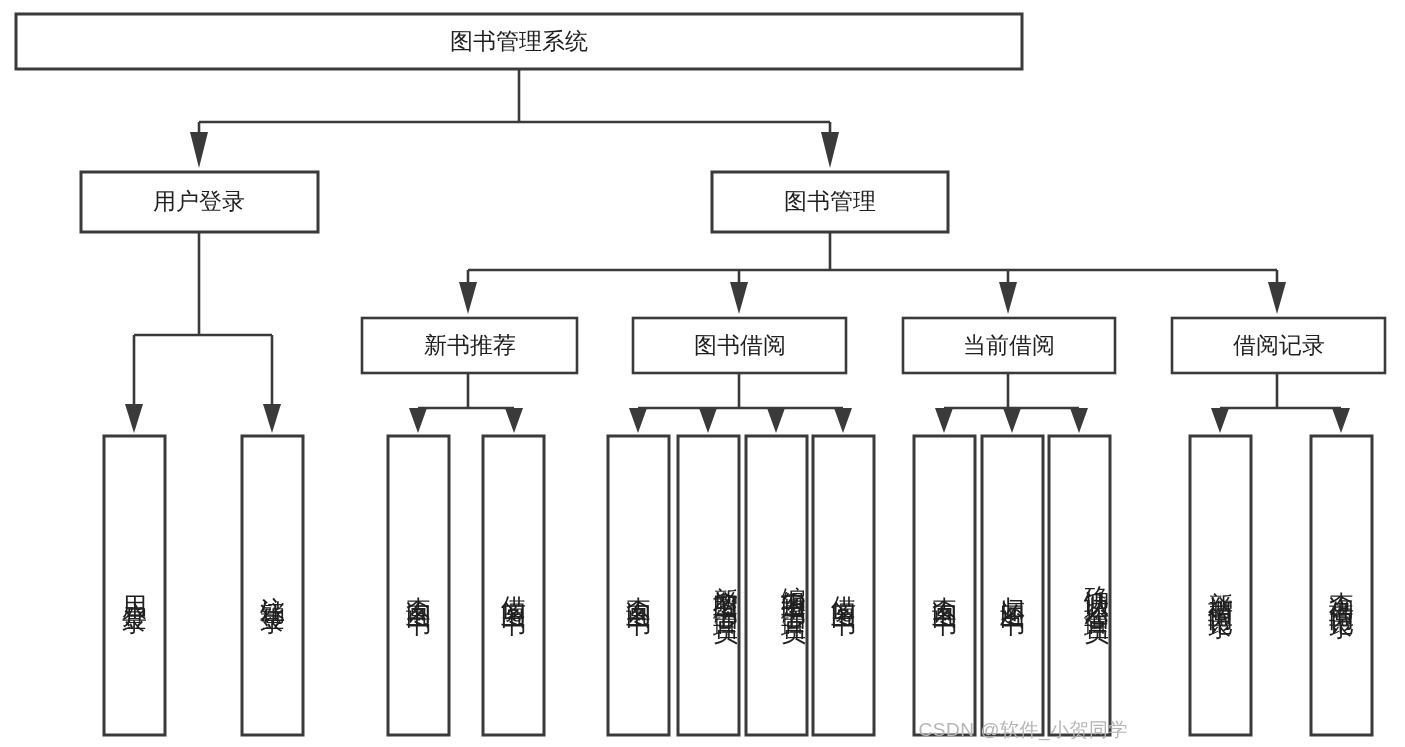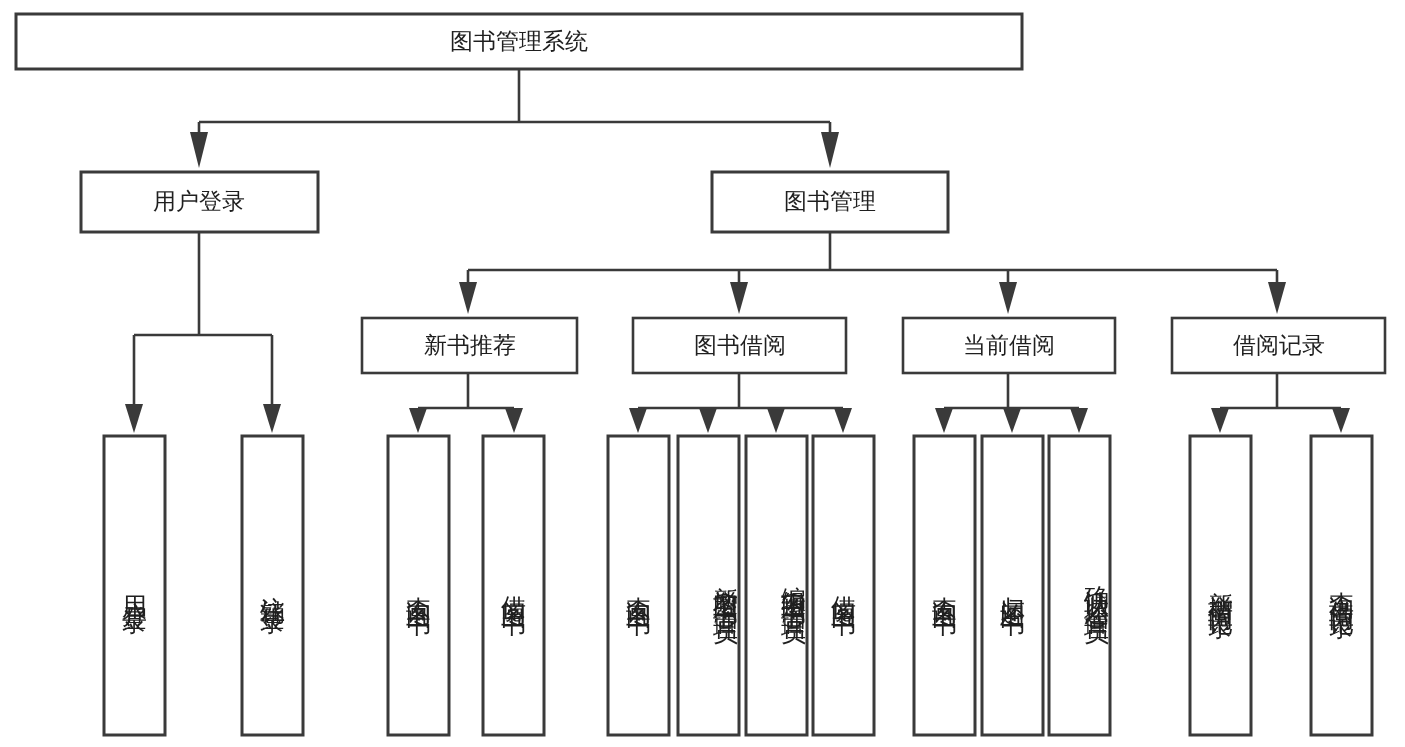--- a/index.html
+++ b/index.html
@@ -213,14 +213,15 @@
   <div class="leaf-label-wrap" style="left:608px;  top:436px; width:61px; height:299px;">查询图书</div>
   <div class="leaf-label-wrap" style="left:678px;  top:436px; width:61px; height:299px; align-items:flex-start; padding-top:6px; box-sizing:border-box;">新增图书（管理员）</div>
   <div class="leaf-label-wrap" style="left:746px;  top:436px; width:61px; height:299px; align-items:flex-start; padding-top:6px; box-sizing:border-box;">编辑图书（管理员）</div>
   <div class="leaf-label-wrap" style="left:813px;  top:436px; width:61px; height:299px;">借阅图书</div>
   <div class="leaf-label-wrap" style="left:914px;  top:436px; width:61px; height:299px;">查询图书</div>
   <div class="leaf-label-wrap" style="left:982px;  top:436px; width:61px; height:299px;">归还图书</div>
   <div class="leaf-label-wrap" style="left:1049px; top:436px; width:61px; height:299px; align-items:flex-start; padding-top:6px; box-sizing:border-box;">确认归还（管理员）</div>
   <div class="leaf-label-wrap" style="left:1190px; top:436px; width:61px; height:299px;">新增借阅记录</div>
   <div class="leaf-label-wrap" style="left:1311px; top:436px; width:61px; height:299px;">查询借阅记录</div>
 
+  <div class="watermark">CSDN @软件_小贺同学</div>
 
 </div>
 
 </body></html>

